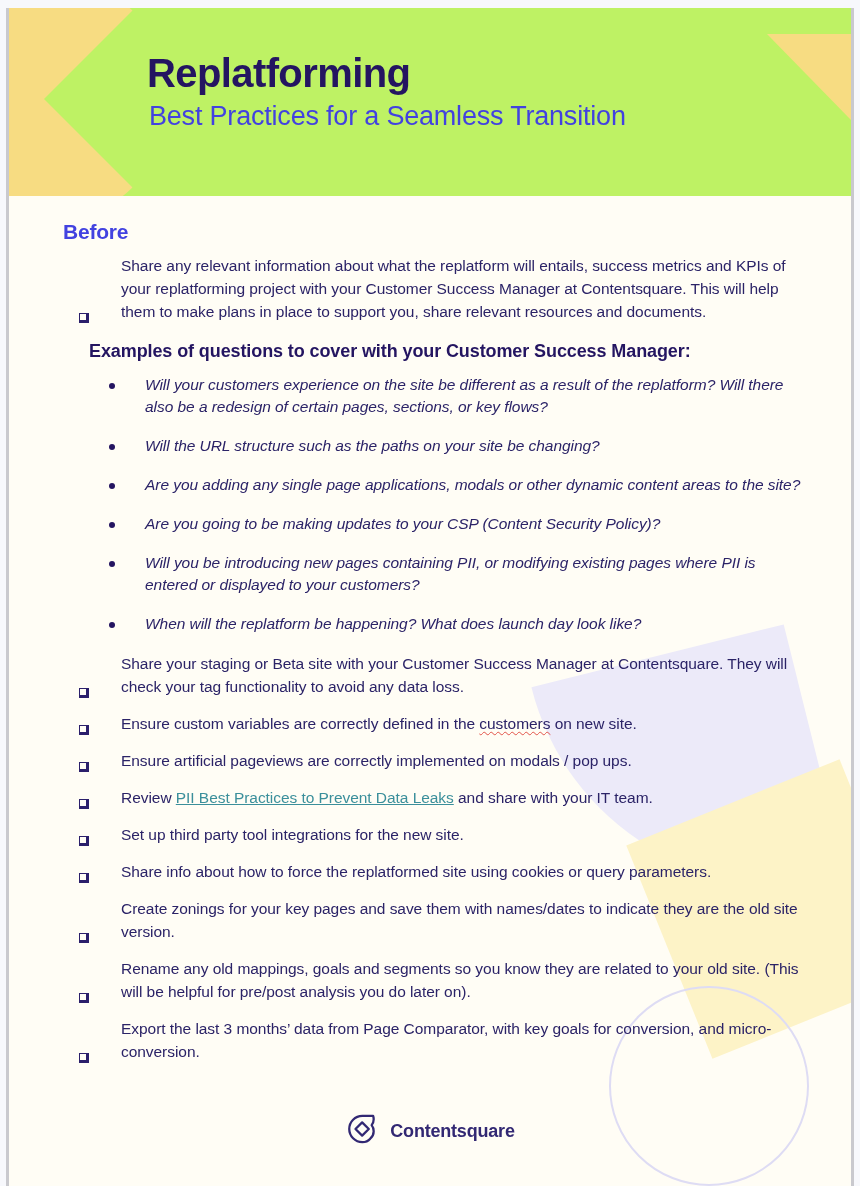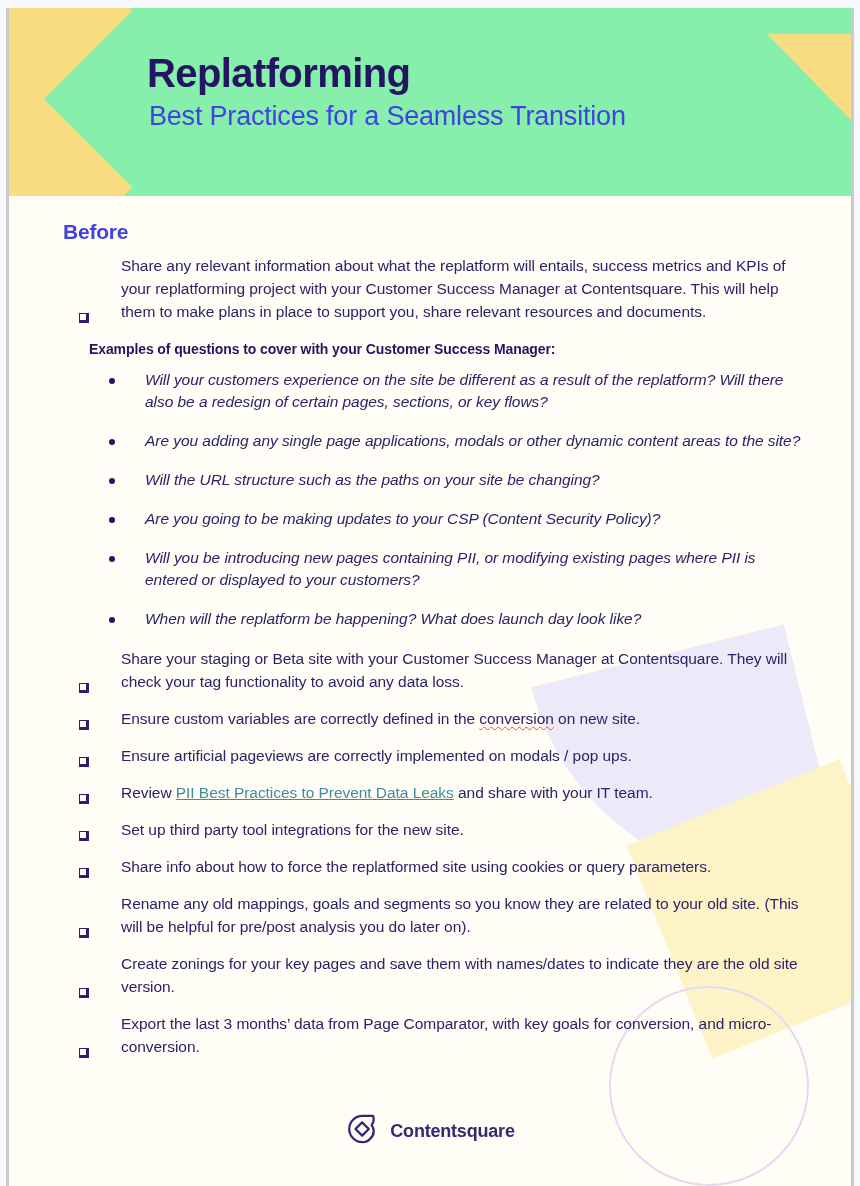--- a/index.html
+++ b/index.html
@@ -61,21 +61,21 @@
     background: transparent;
   }
 
   
   .header {
     position: absolute;
     left: 0;
     top: 0;
     width: 100%;
     height: 188px;
-    background: #86efac;
+    background: #bef264;
     overflow: hidden;
   }
   .hdr-pac {
     position: absolute;
     left: -90px;
     top: -34px;
     width: 250px;
     height: 250px;
     background: #f7dc82;
     border-radius: 50%;
@@ -164,21 +164,21 @@
     letter-spacing: -0.05px;
   }
   
   .check-item.deep .cbox { margin-left: 70px; }
   .check-item.shallow .cbox { margin-left: 70px; }
 
   .list-block { margin-top: 14px; }
 
   .examples-label {
     margin: 18px 0 12px 80px;
-    font-size: 14px;
+    font-size: 18px;
     font-weight: bold;
     color: #241561;
     letter-spacing: -0.1px;
   }
 
   .q-item {
     display: flex;
     align-items: flex-start;
     margin-bottom: 17px;
     padding-right: 44px;
@@ -269,28 +269,28 @@
 
       <div class="examples-label">Examples of questions to cover with your Customer Success Manager:</div>
 
       <ul class="q-list" id="questions-list">
           <li class="q-item">
             <span class="dot"></span>
             <span class="qtext">Will your customers experience on the site be different as a result of the replatform? Will there also be a redesign of certain pages, sections, or key flows?</span>
           </li>
           <li class="q-item">
             <span class="dot"></span>
+            <span class="qtext">Will the URL structure such as the paths on your site be changing?</span>
+          </li>
+          <li class="q-item">
+            <span class="dot"></span>
             <span class="qtext">Are you adding any single page applications, modals or other dynamic content areas to the site?</span>
           </li>
           <li class="q-item">
             <span class="dot"></span>
-            <span class="qtext">Will the URL structure such as the paths on your site be changing?</span>
-          </li>
-          <li class="q-item">
-            <span class="dot"></span>
             <span class="qtext">Are you going to be making updates to your CSP (Content Security Policy)?</span>
           </li>
           <li class="q-item">
             <span class="dot"></span>
             <span class="qtext">Will you be introducing new pages containing PII, or modifying existing pages where PII is entered or displayed to your customers?</span>
           </li>
           <li class="q-item">
             <span class="dot"></span>
             <span class="qtext">When will the replatform be happening? What does launch day look like?</span>
           </li>
@@ -300,21 +300,21 @@
           <li class="check-item shallow">
             <span class="cbox">
               <span class="cbox-sq"></span>
             </span>
             <span class="ctext">Share your staging or Beta site with your Customer Success Manager at Contentsquare. They will check your tag functionality to avoid any data loss.</span>
           </li>
           <li class="check-item shallow">
             <span class="cbox">
               <span class="cbox-sq"></span>
             </span>
-            <span class="ctext">Ensure custom variables are correctly defined in the <span class="spellerr">conversion</span> on new site.</span>
+            <span class="ctext">Ensure custom variables are correctly defined in the <span class="spellerr">customers</span> on new site.</span>
           </li>
           <li class="check-item shallow">
             <span class="cbox">
               <span class="cbox-sq"></span>
             </span>
             <span class="ctext">Ensure artificial pageviews are correctly implemented on modals / pop ups.</span>
           </li>
           <li class="check-item shallow">
             <span class="cbox">
               <span class="cbox-sq"></span>
@@ -330,27 +330,27 @@
           <li class="check-item shallow">
             <span class="cbox">
               <span class="cbox-sq"></span>
             </span>
             <span class="ctext">Share info about how to force the replatformed site using cookies or query parameters.</span>
           </li>
           <li class="check-item shallow">
             <span class="cbox">
               <span class="cbox-sq"></span>
             </span>
+            <span class="ctext">Create zonings for your key pages and save them with names/dates to indicate they are the old site version.</span>
+          </li>
+          <li class="check-item shallow">
+            <span class="cbox">
+              <span class="cbox-sq"></span>
+            </span>
             <span class="ctext">Rename any old mappings, goals and segments so you know they are related to your old site. (This will be helpful for pre/post analysis you do later on).</span>
-          </li>
-          <li class="check-item shallow">
-            <span class="cbox">
-              <span class="cbox-sq"></span>
-            </span>
-            <span class="ctext">Create zonings for your key pages and save them with names/dates to indicate they are the old site version.</span>
           </li>
           <li class="check-item shallow">
             <span class="cbox">
               <span class="cbox-sq"></span>
             </span>
             <span class="ctext">Export the last 3 months’ data from Page Comparator, with key goals for conversion, and micro-conversion.</span>
           </li>
         </ul>
 
     </div>

